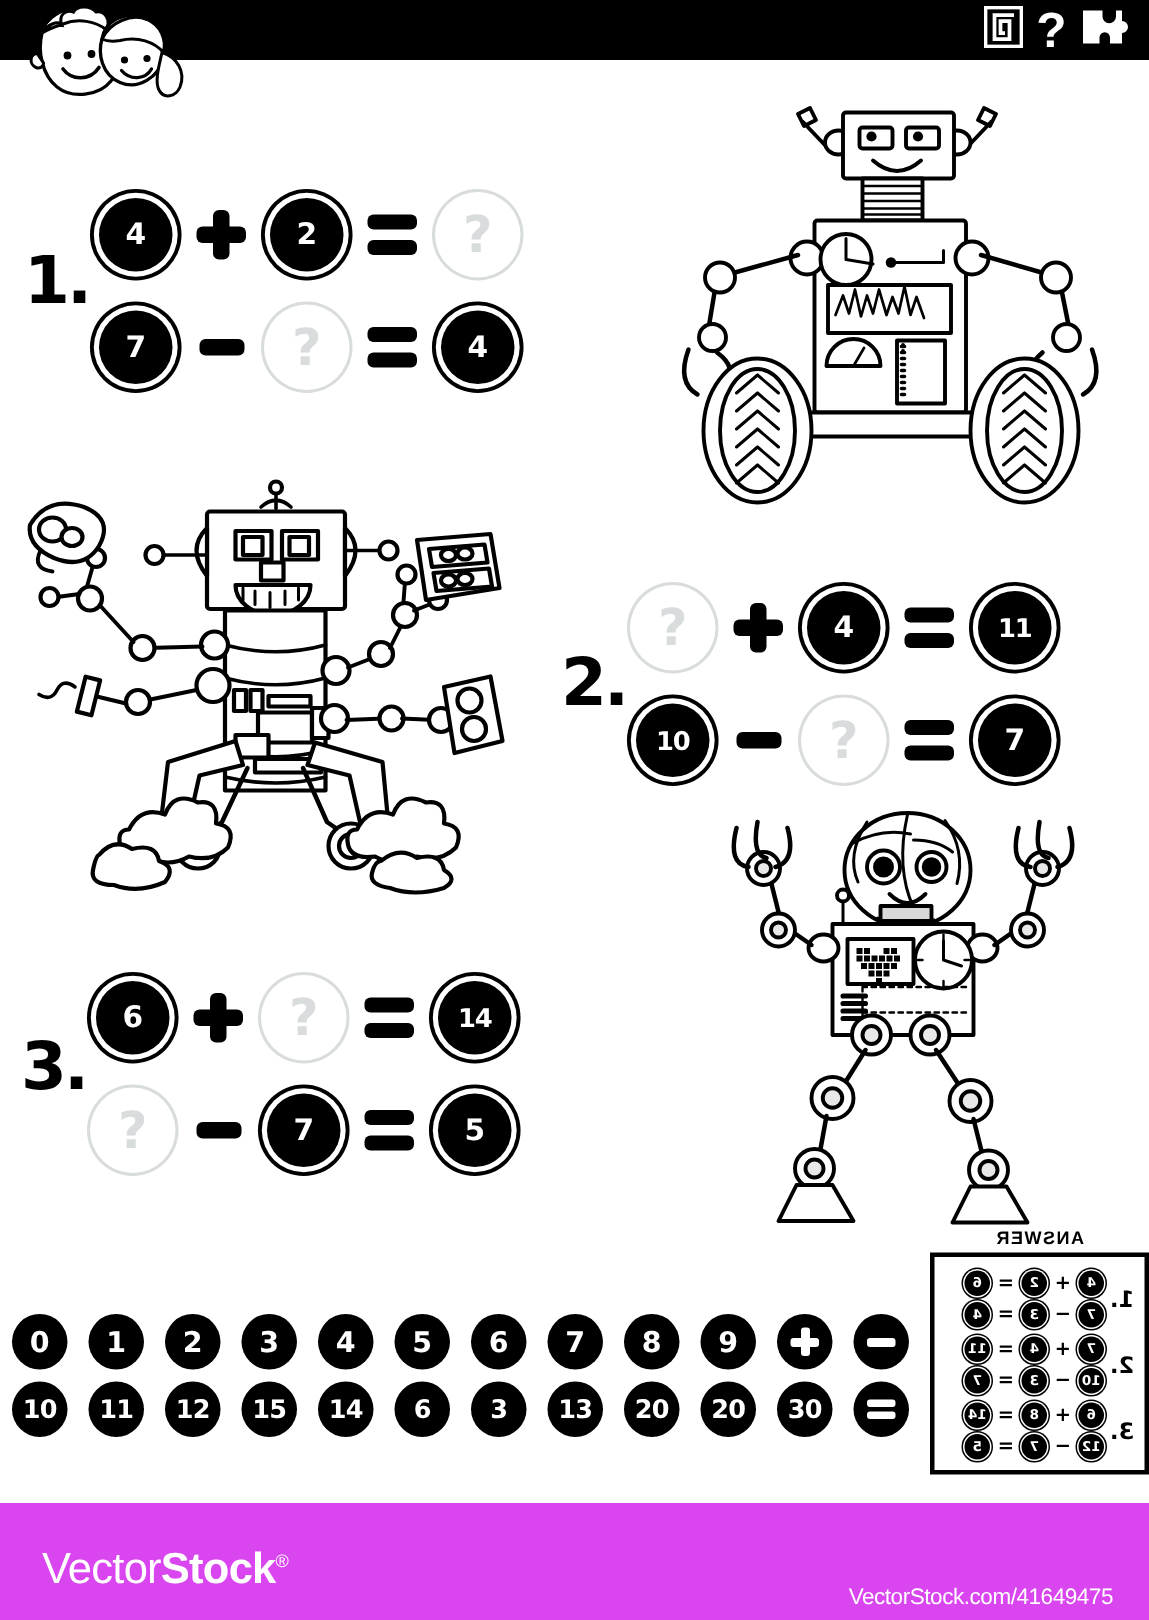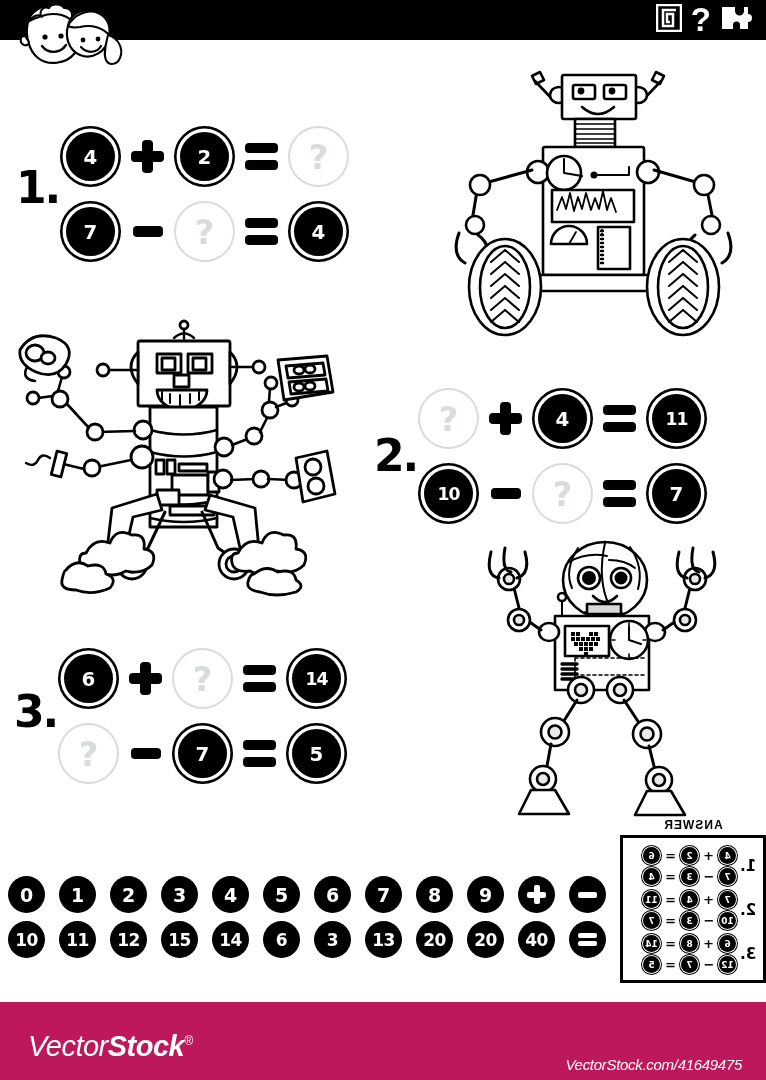--- a/index.html
+++ b/index.html
@@ -137,22 +137,21 @@
   }
   .ans-op {
     width: 13px; text-align: center;
     font-family: "DejaVu Sans", sans-serif; font-weight: 900; font-size: 13px;
     color: #000;
   }
 
   
   #footer {
     position: absolute; left: 0; top: 1002px; width: 766px; height: 78px;
-    background: #be185d;
-    font-style: italic;
+    background: #d946ef;
   }
   #vs-logo {
     position: absolute; left: 28px; top: 28px;
     color: #fff; font-family: "Liberation Sans", sans-serif; font-size: 29px;
     letter-spacing: -0.5px; white-space: nowrap;
   }
   #vs-logo .lite { font-weight: 300; }
   #vs-logo .bold { font-weight: 700; }
   #vs-logo .reg { font-size: 12px; vertical-align: super; }
   #vs-url {
@@ -580,21 +579,21 @@
       <div class="numbubble wide">10</div>
       <div class="numbubble wide">11</div>
       <div class="numbubble wide">12</div>
       <div class="numbubble wide">15</div>
       <div class="numbubble wide">14</div>
       <div class="numbubble wide">6</div>
       <div class="numbubble wide">3</div>
       <div class="numbubble wide">13</div>
       <div class="numbubble wide">20</div>
       <div class="numbubble wide">20</div>
-      <div class="numbubble wide">40</div>
+      <div class="numbubble wide">30</div>
       <div class="numbubble">
           <span class="sym-eq"></span>
         </div>
     </div>
   </div>
 
   <div id="answer-wrap">
     <div id="answer-label">ANSWER</div>
     <div id="answer-box">
 

